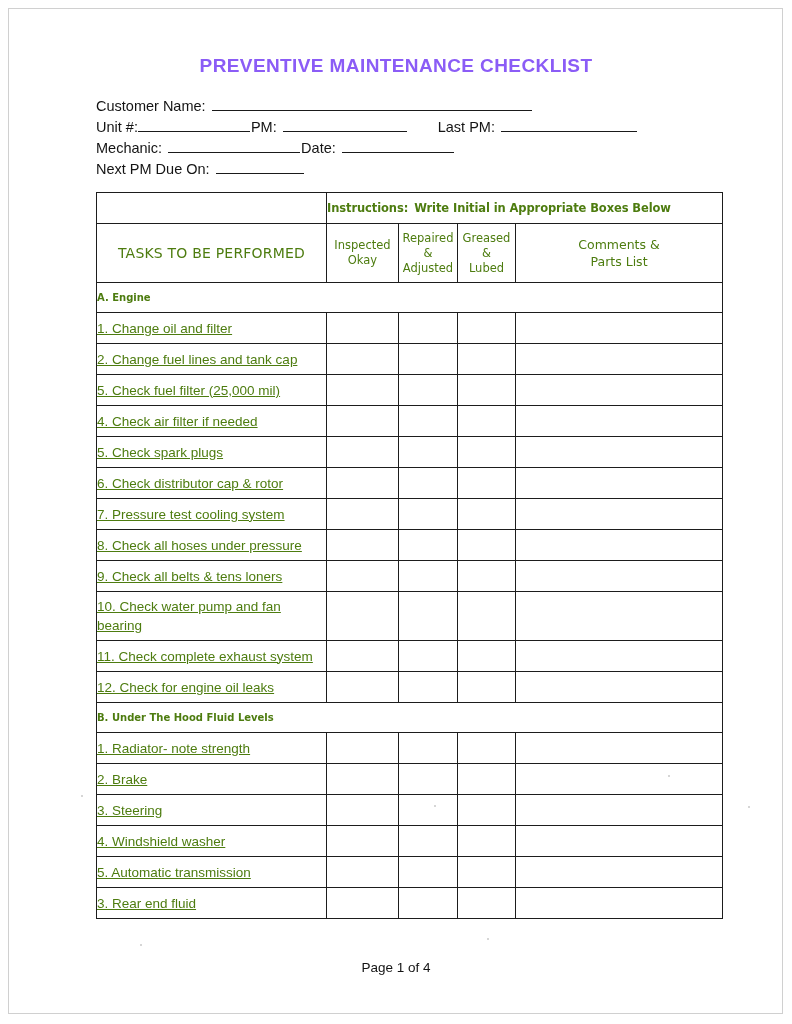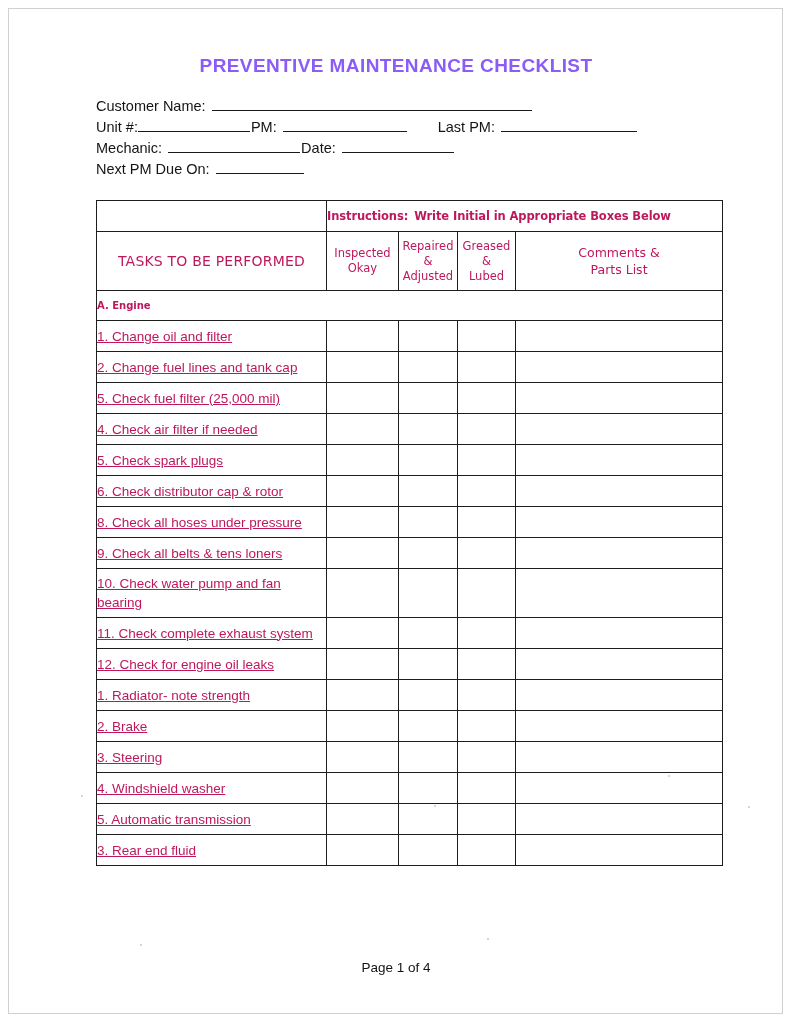--- a/index.html
+++ b/index.html
@@ -73,26 +73,26 @@
   .rule.w-lastpm{ width: 136px; margin-left: 6px; }
   .rule.w-mech  { width: 132px; margin-left: 6px; }
   .rule.w-date  { width: 112px; margin-left: 6px; }
   .rule.w-next  { width: 88px;  margin-left: 6px; }
   .gap-md { display: inline-block; width: 30px; }
 
   
   #checklist {
     position: absolute;
     left: 96px;
-    top: 200px;
+    top: 192px;
     width: 626px;
     border-collapse: collapse;
     table-layout: fixed;
     font-size: 13.5px;
-    color: #be185d;
+    color: #4d7c0f;
     padding-left: 26px;
   }
   #checklist td {
     border: 1.3px solid #1d1d1d;
     padding: 0;
     vertical-align: middle;
   }
   
   col.c-task { width: 230px; }
   col.c-insp { width: 72px; }
@@ -290,20 +290,27 @@
           <td class="mark-cell"></td>
         </tr>
         <tr>
           <td class="task-cell">6.  Check distributor cap &amp; rotor</td>
           <td class="mark-cell"></td>
           <td class="mark-cell"></td>
           <td class="mark-cell"></td>
           <td class="mark-cell"></td>
         </tr>
         <tr>
+          <td class="task-cell">7.  Pressure test cooling system</td>
+          <td class="mark-cell"></td>
+          <td class="mark-cell"></td>
+          <td class="mark-cell"></td>
+          <td class="mark-cell"></td>
+        </tr>
+        <tr>
           <td class="task-cell">8. Check all hoses under pressure</td>
           <td class="mark-cell"></td>
           <td class="mark-cell"></td>
           <td class="mark-cell"></td>
           <td class="mark-cell"></td>
         </tr>
         <tr>
           <td class="task-cell">9.  Check all belts &amp; tens loners</td>
           <td class="mark-cell"></td>
           <td class="mark-cell"></td>
@@ -323,20 +330,23 @@
           <td class="mark-cell"></td>
           <td class="mark-cell"></td>
           <td class="mark-cell"></td>
         </tr>
         <tr>
           <td class="task-cell">12. Check for engine oil leaks</td>
           <td class="mark-cell"></td>
           <td class="mark-cell"></td>
           <td class="mark-cell"></td>
           <td class="mark-cell"></td>
+        </tr>
+        <tr>
+          <td class="section-cell" colspan="5">B. Under The Hood Fluid Levels</td>
         </tr>
         <tr>
           <td class="task-cell">1. Radiator- note strength</td>
           <td class="mark-cell"></td>
           <td class="mark-cell"></td>
           <td class="mark-cell"></td>
           <td class="mark-cell"></td>
         </tr>
         <tr>
           <td class="task-cell">2. Brake</td>

